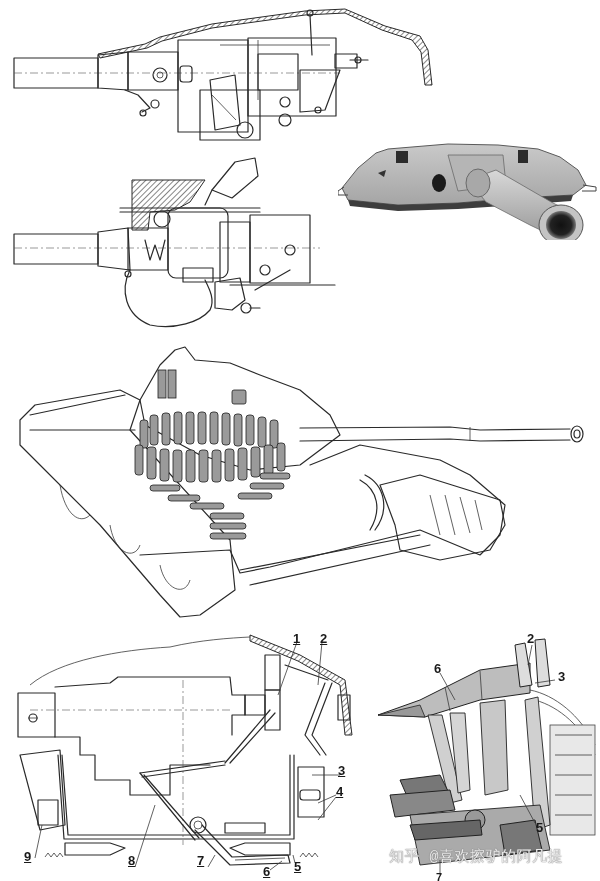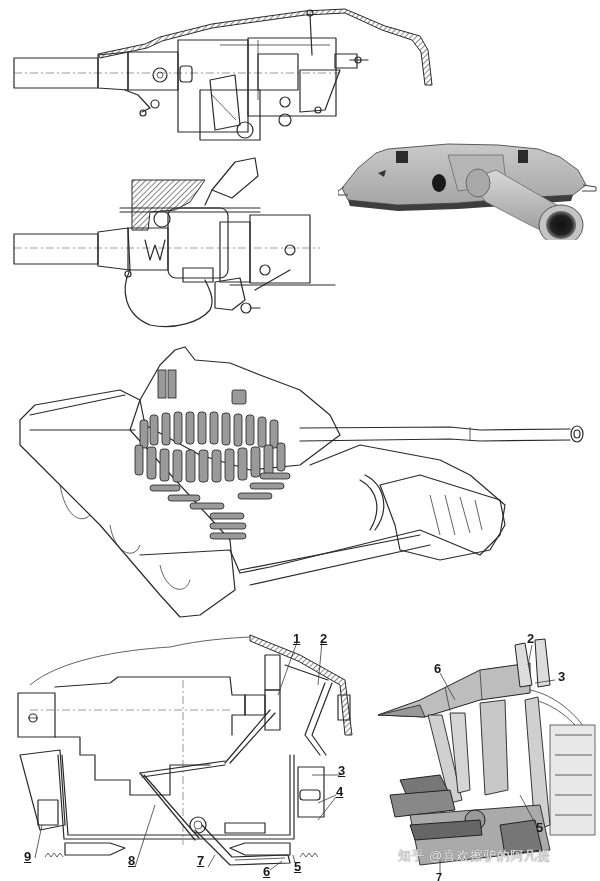--- a/index.html
+++ b/index.html
@@ -4,21 +4,21 @@
 <style>
   html,body{margin:0;padding:0;background:#ffffff;}
   body{width:600px;height:881px;position:relative;overflow:hidden;font-family:"Liberation Sans",sans-serif;}
   .panel{position:absolute;}
   svg{display:block;}
   .ink{stroke:#2a2a2a;fill:none;stroke-width:1.2;stroke-linejoin:round;stroke-linecap:round;}
   .thin{stroke:#3a3a3a;fill:none;stroke-width:0.8;}
   .dash{stroke:#555;fill:none;stroke-width:0.6;stroke-dasharray:8 3 2 3;}
   .hatch{fill:url(#hatch);stroke:#2a2a2a;stroke-width:1;}
   .callout{position:absolute;font-family:"Liberation Sans",sans-serif;font-weight:bold;font-size:13px;color:#1a1a1a;text-decoration:underline;line-height:1;}
-  .watermark{position:absolute;left:398px;top:847px;font-family:Liberation Sans, sans-serif;font-size:13px;color:rgba(255,255,255,0.85);text-shadow:0 0 1px #777,0 0 1px #777;letter-spacing:0.5px;white-space:nowrap;}
+  .watermark{position:absolute;left:389px;top:847px;font-family:Liberation Mono, monospace;font-size:15px;color:rgba(255,255,255,0.85);text-shadow:0 0 1px #777,0 0 1px #777;letter-spacing:0.5px;white-space:nowrap;}
 </style>
 </head>
 <body>
 
 <svg width="0" height="0" style="position:absolute">
   <defs>
     <pattern id="hatch" width="4" height="4" patternUnits="userSpaceOnUse" patternTransform="rotate(45)">
       <line x1="0" y1="0" x2="0" y2="4" stroke="#333" stroke-width="1.2"></line>
     </pattern>
     <radialGradient id="muzzle" cx="50%" cy="50%" r="50%">

